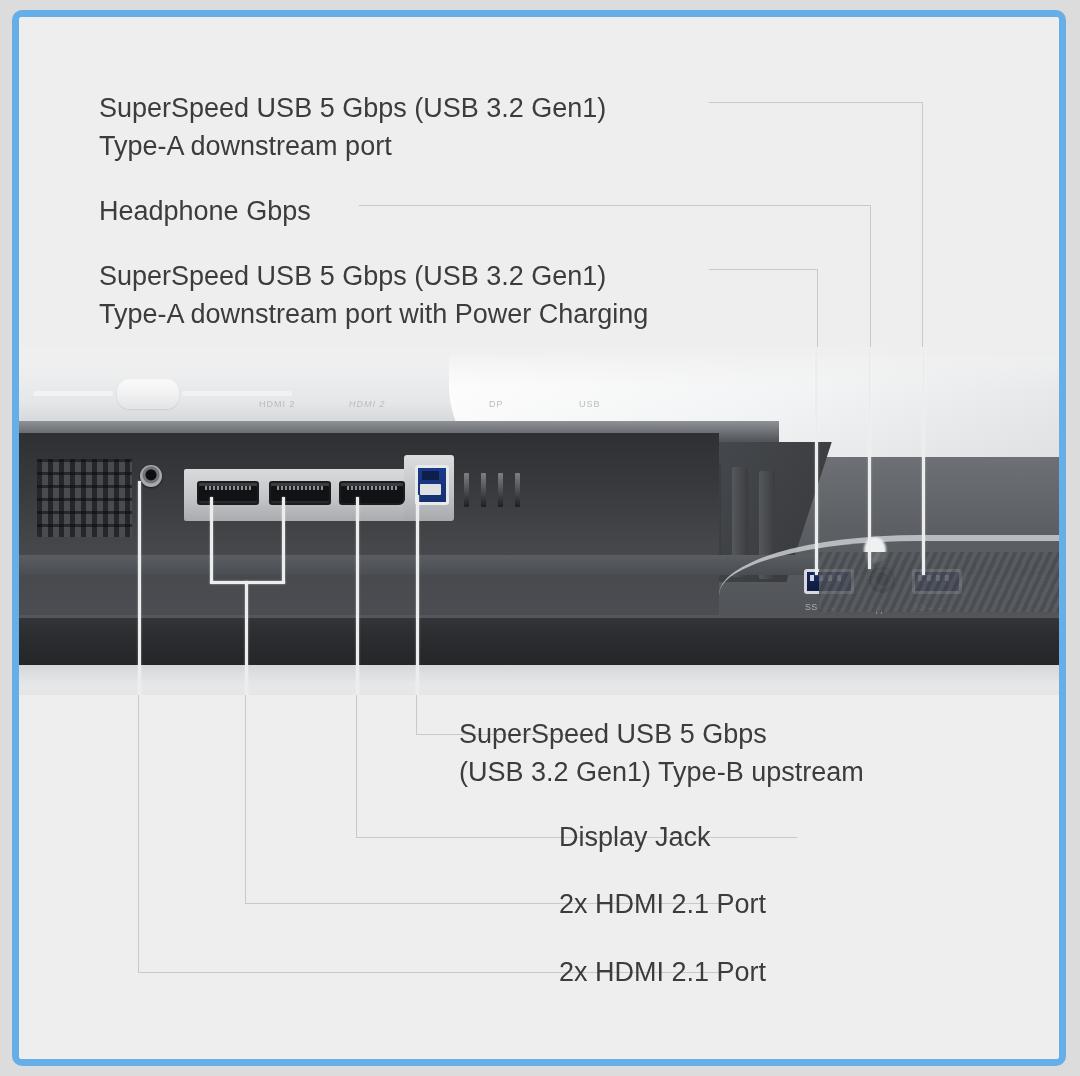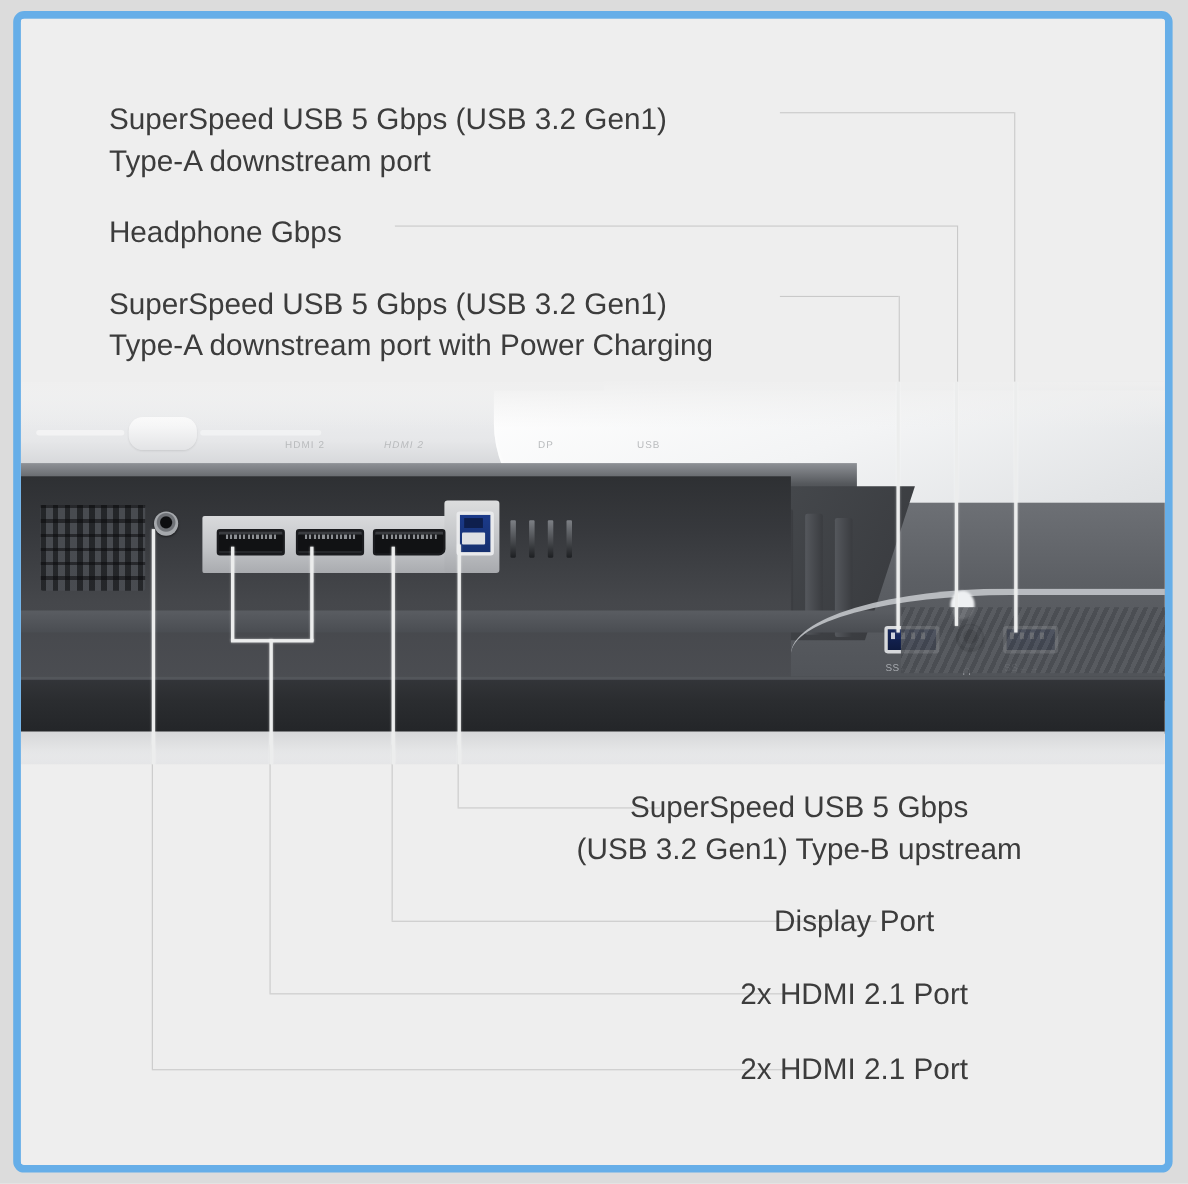--- a/index.html
+++ b/index.html
@@ -234,21 +234,21 @@
   
   .txt{
     position:absolute;
     color:#3c3c3c;
     font-size:27px;
     line-height:38px;
     white-space:pre-line;
     z-index:80;
   }
   .txt.left{text-align:left;}
-  .txt.right{text-align:center;}
+  .txt.right{text-align:left;}
 </style>
 </head>
 <body>
 
 <div id="card">
   <div id="inner">
 
     <div id="photo">
 
       <div class="chassis-white"></div>
@@ -354,20 +354,20 @@
 
     <div class="lead v" style="left:226px;top:660px;height:226px;"></div>
     <div class="lead h" style="left:226px;top:886px;width:477px;"></div>
 
     <div class="lead v" style="left:119px;top:660px;height:295px;"></div>
     <div class="lead h" style="left:119px;top:955px;width:584px;"></div>
 
     <div class="txt right" style="left:440px;top:698px;width:535px;">SuperSpeed USB 5 Gbps
 (USB 3.2 Gen1) Type-B upstream</div>
 
-    <div class="txt right" style="left:540px;top:801px;width:435px;">Display Port</div>
+    <div class="txt right" style="left:540px;top:801px;width:435px;">Display Jack</div>
 
     <div class="txt right" style="left:540px;top:868px;width:435px;">2x HDMI 2.1 Port</div>
 
     <div class="txt right" style="left:540px;top:936px;width:435px;">2x HDMI 2.1 Port</div>
 
   </div>
 </div>
 
 </body></html>

